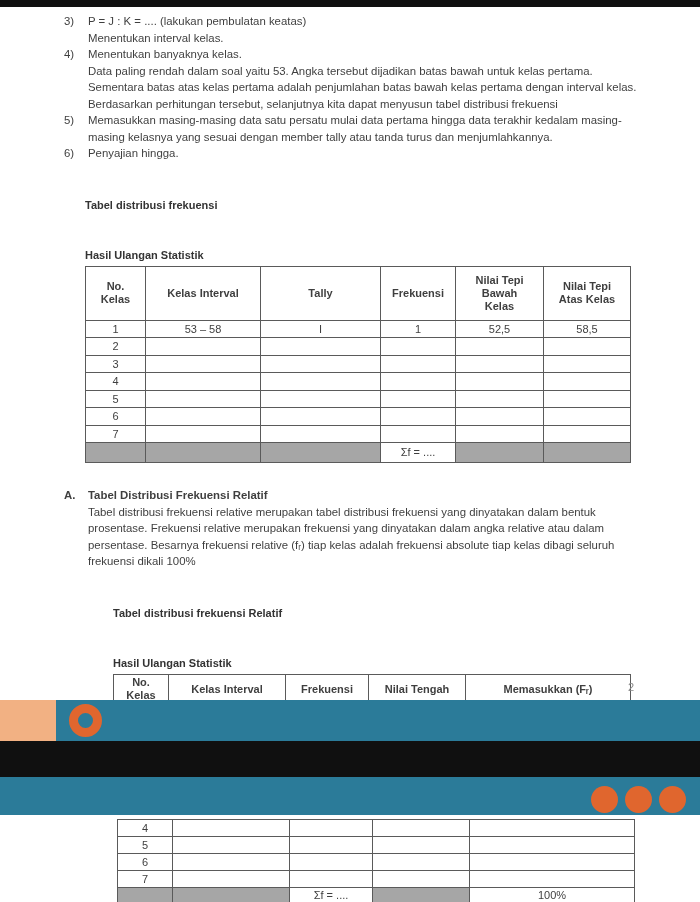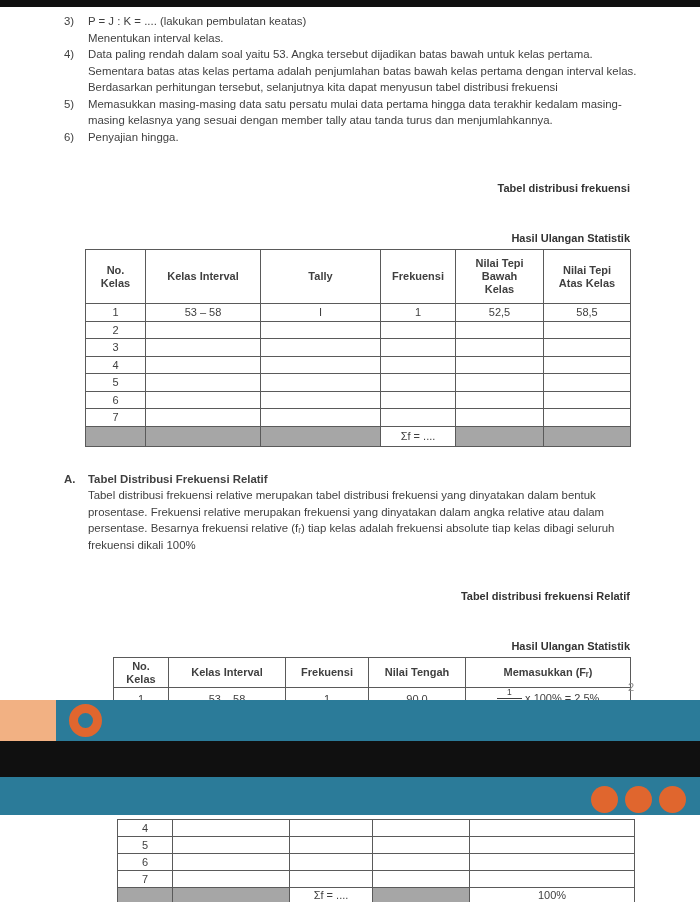--- a/index.html
+++ b/index.html
@@ -5,21 +5,21 @@
   html,body{margin:0;padding:0;background:#000;}
   .screen{position:relative;width:700px;height:902px;background:#101010;overflow:hidden;
           font-family:"Liberation Sans","DejaVu Sans",sans-serif;color:#3f3f3f;}
   .page{position:absolute;left:0;width:700px;background:#fff;overflow:hidden;}
   .page1{top:7px;height:693px;padding:6px 58px 0 64px;box-sizing:border-box;font-size:11.4px;line-height:16.5px;}
   .li{display:flex;}
   .li .num{flex:0 0 24px;}
   .li .txt{flex:1;}
   .tblwrap1{width:545px;margin-left:21px;margin-top:3px;}
   .tblwrap2{width:517px;margin-left:49px;margin-top:20px;}
-  .tbl-title{font-weight:bold;font-size:11px;text-align:right;line-height:14px;color:#333;margin-top:36px;}
+  .tbl-title{font-weight:bold;font-size:11px;text-align:left;line-height:14px;color:#333;margin-top:36px;}
   table{border-collapse:collapse;table-layout:fixed;margin-top:4px;}
   .t1{width:545px;}
   .t2{width:517px;}
   td,th{border:1px solid #5a5a5a;font-size:11px;padding:0 3px;text-align:center;vertical-align:middle;color:#3f3f3f;overflow:hidden;}
   th{font-weight:bold;white-space:pre-line;line-height:13px;}
   .t1 thead tr{height:54px;}
   .t1 tbody tr{height:17px;}
   .t1 tfoot tr{height:20px;}
   tfoot td{background:#a6a6a6;}
   tfoot td.sum{background:#fff;text-align:center;}
@@ -58,20 +58,21 @@
       <div class="num">3)</div>
       <div class="txt">
         <div>P = J : K = .... (lakukan pembulatan keatas)</div>
         <div>Menentukan interval kelas.</div>
       </div>
     </div>
 
     <div class="li">
       <div class="num">4)</div>
       <div class="txt">
+        <div>Menentukan banyaknya kelas.</div>
         <div>Data paling rendah dalam soal yaitu 53. Angka tersebut dijadikan batas bawah untuk kelas pertama. Sementara batas atas kelas pertama adalah penjumlahan batas bawah kelas pertama dengan interval kelas. Berdasarkan perhitungan tersebut, selanjutnya kita dapat menyusun tabel distribusi frekuensi</div>
       </div>
     </div>
 
     <div class="li">
       <div class="num">5)</div>
       <div class="txt">
         <div>Memasukkan masing-masing data satu persatu mulai data pertama hingga data terakhir kedalam masing-masing kelasnya yang sesuai dengan member tally atau tanda turus dan menjumlahkannya.</div>
       </div>
     </div>

